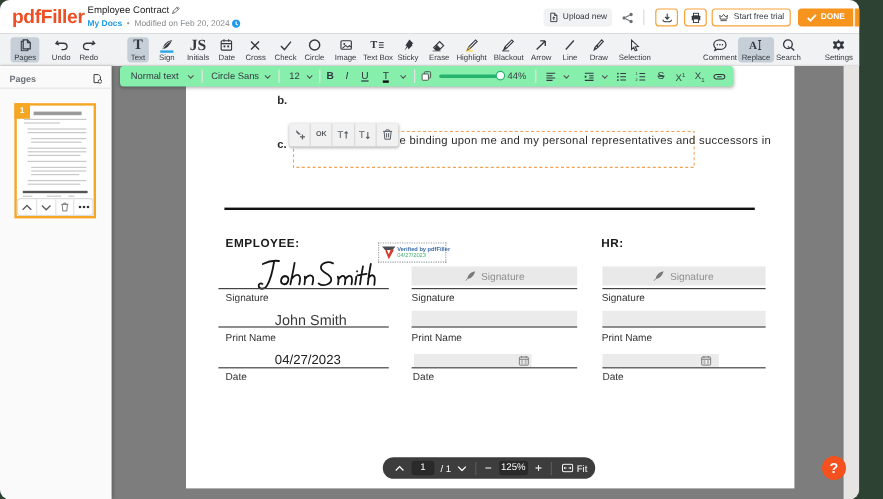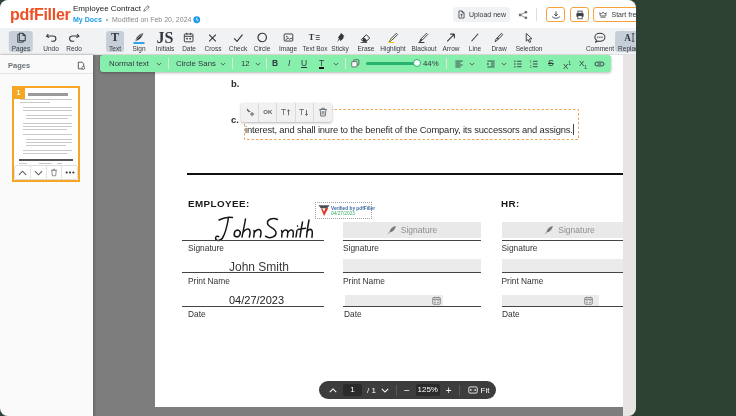--- a/index.html
+++ b/index.html
@@ -1,17 +1,17 @@
 <!DOCTYPE html>
 <html><head>
 <meta charset="utf-8">
 <style>
   * { margin:0; padding:0; box-sizing:border-box; }
   html,body { width:736px; height:416px; background:#2e4233; font-family:"Liberation Sans", sans-serif; }
-  #app { position:absolute; left:0; top:0; width:636px; height:416px; background:#7d7d7d; border-radius:8px; overflow:hidden; }
+  #app { position:absolute; left:0; top:0; width:716px; height:416px; background:#7d7d7d; border-radius:8px; overflow:hidden; }
   .abs { position:absolute; }
 
   
   #topbar { position:absolute; left:0; top:0; width:736px; height:28px; background:#fff; }
   #logo { position:absolute; left:10px; top:6px; font-size:16px; font-weight:bold; color:#ee4e23; letter-spacing:-0.3px; }
   #doctitle { position:absolute; left:73px; top:4px; font-size:8px; font-weight:normal; color:#222; }
   #docsub { position:absolute; left:73px; top:16px; font-size:7px; color:#85898d; }
   #docsub a { color:#1e9be9; text-decoration:none; font-weight:bold; }
   .topbtn { position:absolute; top:7px; height:15px; border-radius:3px; display:flex; align-items:center; justify-content:center; font-size:7px; color:#33383f; }
   .greybtn { background:#f1f2f3; }
@@ -155,21 +155,21 @@
         <div class="ic">
           <svg width="12" height="11" viewBox="0 0 14 13">
             <path d="M2 11 C3 7 5 3 11.5 1.5 C10 6 7 9.5 3.5 10.2 Z" fill="#33383f"></path>
             <path d="M2 11 C4 7.5 7 4.5 10 3" fill="none" stroke="#fff" stroke-width="0.7"></path>
           </svg>
         </div>
         <div class="blueline"></div>
         <div class="lb">Sign</div>
       </div>
     <div class="tbtn" style="left:165px">
-        <div class="ic" style="font-family:'Liberation Serif',serif;font-weight:bold;font-size:16px;color:#33383f">JS</div>
+        <div class="ic" style="font-family:'Liberation Serif',serif;font-weight:bold;font-size:13px;color:#33383f">JS</div>
         <div class="lb">Initials</div>
       </div>
     <div class="tbtn" style="left:189px">
         <div class="ic">
           <svg width="11" height="11" viewBox="0 0 14 14">
             <rect x="1.5" y="2.5" width="11" height="10" rx="1" fill="none" stroke="#33383f" stroke-width="1.2"></rect>
             <path d="M1.5 5.5 H12.5" stroke="#33383f" stroke-width="1.2"></path>
             <path d="M4.5 1 V3.5 M9.5 1 V3.5" stroke="#33383f" stroke-width="1.2"></path>
             <rect x="4" y="7.5" width="2" height="2" fill="#33383f"></rect>
             <rect x="8" y="7.5" width="2" height="2" fill="#33383f"></rect>
@@ -400,21 +400,21 @@
           </svg>
         </div>
     </div>
   </div>
   <div id="page">
     <div class="abs" style="left:76px;top:22.9px;font-size:9.4px;font-weight:bold;color:#2b2b2b">b.</div>
     <div class="abs" style="left:76px;top:59.3px;font-size:9.4px;font-weight:bold;color:#2b2b2b">c.</div>
     <svg class="abs" style="left:89px;top:53.5px" width="335" height="31" viewBox="0 0 335 31">
         <rect x="0.5" y="0.5" width="334" height="30" fill="none" stroke="#f0a356" stroke-width="1" stroke-dasharray="2.5 2"></rect>
       </svg>
-    <div class="abs doctx" style="left:90px;top:69.1px;letter-spacing:-0.16px">interest, and shall inure to the benefit of the Company, its successors and assigns.<span style="border-left:1px solid #444">&nbsp;</span></div>
+    <div class="abs doctx" style="left:178px;top:55.9px;letter-spacing:0.24px">e binding upon me and my personal representatives and successors in</div>
     <div id="minitb" class="abs" style="left:86px;top:48px;width:91px;height:18.5px;background:#f1f1f2;border-radius:2px;box-shadow:0 1px 2.5px rgba(0,0,0,.3);display:flex;align-items:center">
       <div class="mbtn">
           <svg width="10" height="10" viewBox="0 0 12 12">
             <path d="M2 1.5 L7 6 L4.5 6.2 L2.5 4 Z" fill="#5a5f64"></path>
             <path d="M6 8.5 H11 M8.5 6 V11" stroke="#5a5f64" stroke-width="1.2"></path>
           </svg>
         </div>
       <div class="mbtn" style="font-size:6px;font-weight:bold;color:#5a5f64">OK</div>
       <div class="mbtn">
           <svg width="10" height="10" viewBox="0 0 12 12">

